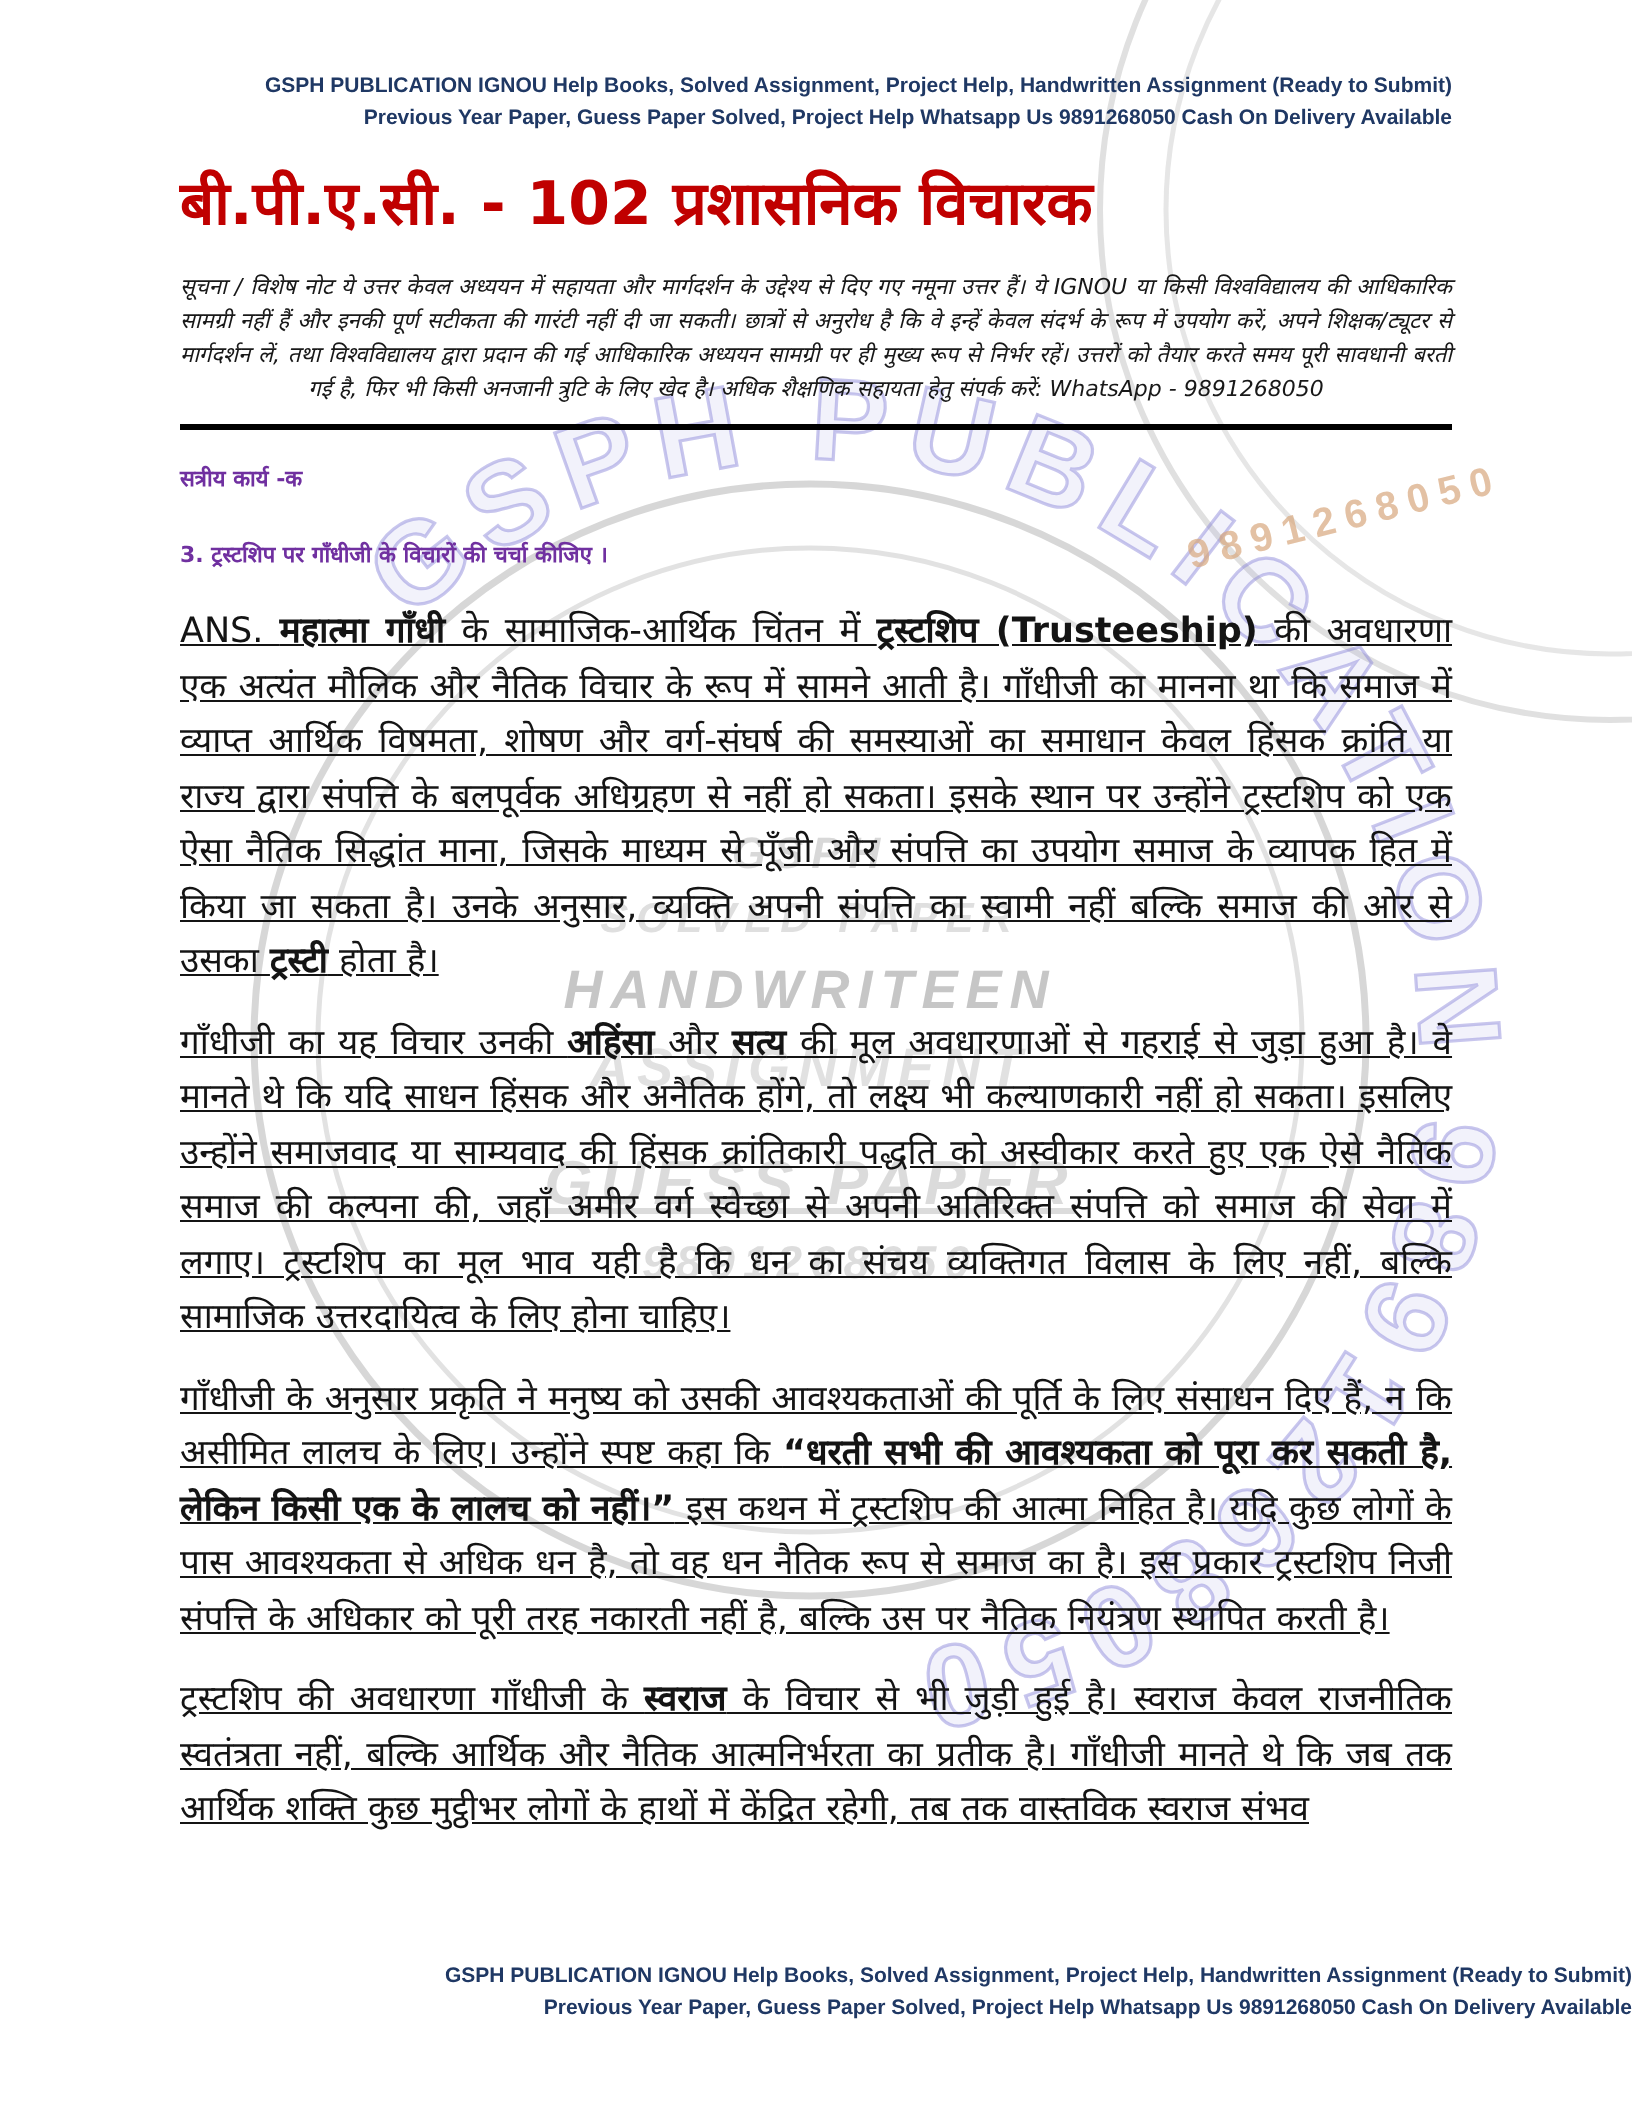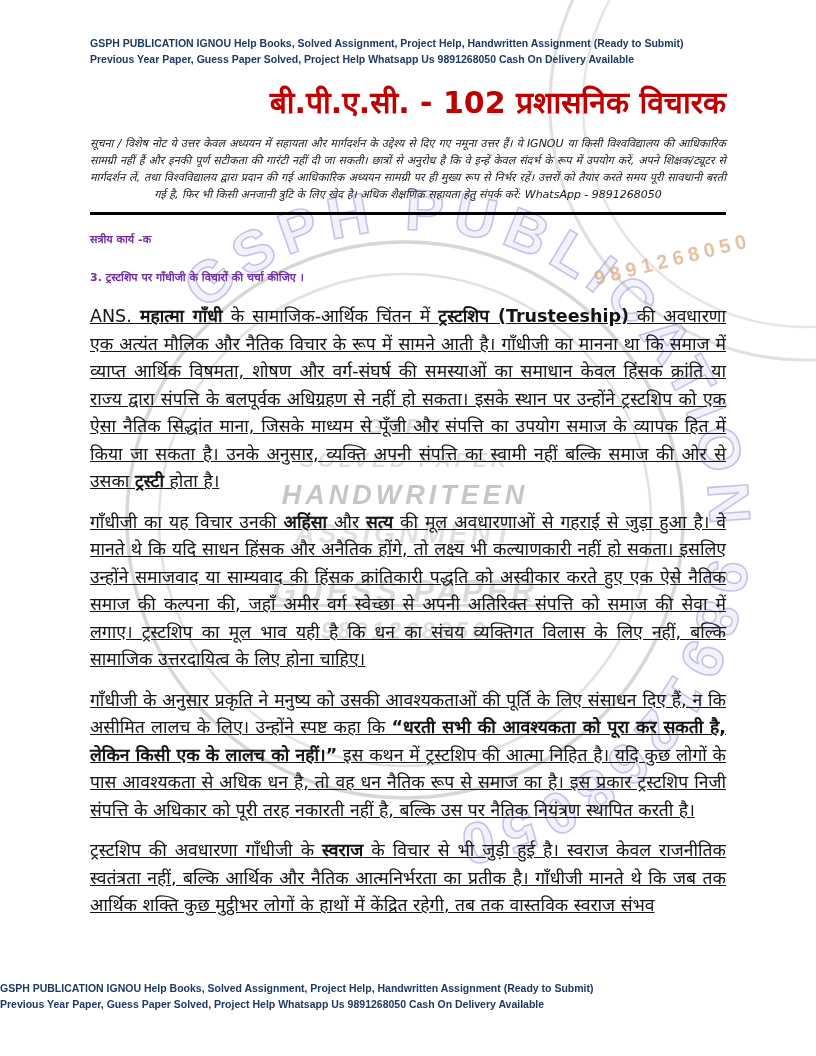--- a/index.html
+++ b/index.html
@@ -21,25 +21,25 @@
   .stamp-line.l4{font-size:31px;opacity:.5;margin-top:24px;text-decoration:underline;}
   .stamp-line.l5{font-size:23px;opacity:.48;margin-top:8px;}
   .corner-number{
     position:absolute;left:592px;top:248px;transform:rotate(-14deg);
     font-family:"Liberation Sans",sans-serif;font-weight:bold;font-size:20px;
     letter-spacing:5px;color:#d8a87e;opacity:.7;z-index:0;pointer-events:none;
   }
   
   .content{position:relative;z-index:1;padding:36px 90px 0 90px;}
   .pub-line{
-    text-align:left;font-family:"Liberation Sans",sans-serif;font-weight:bold;
+    text-align:right;font-family:"Liberation Sans",sans-serif;font-weight:bold;
     font-size:10.5px;line-height:15.5px;color:#1f3864;
   }
   .doc-title{
-    text-align:right;font-weight:bold;font-size:30px;line-height:40px;
+    text-align:left;font-weight:bold;font-size:30px;line-height:40px;
     color:#c00000;margin:16px 0 0 0;
   }
   .disclaimer{
     margin:12px 0 0 0;font-style:italic;font-size:11px;line-height:17px;
     text-align:justify;text-align-last:center;color:#181818;
   }
   .divider{border:none;border-top:3px solid #000;margin:9px 0 0 0;}
   .purple-h{
     color:#7030a0;font-weight:bold;font-size:11px;line-height:25px;margin:12px 0 0 0;
   }

